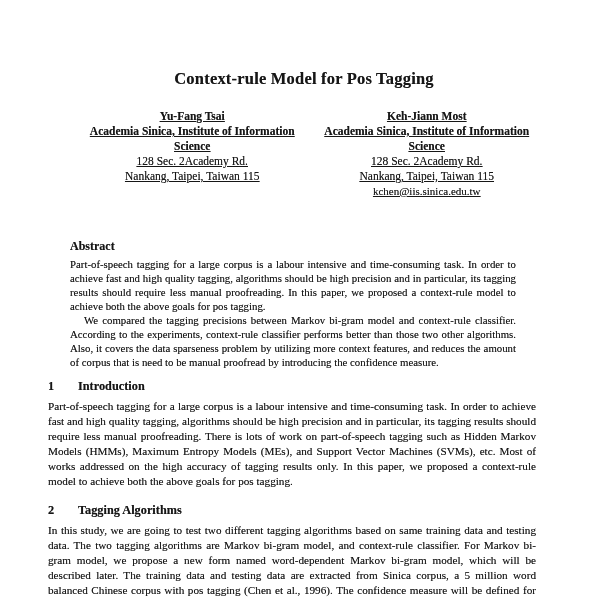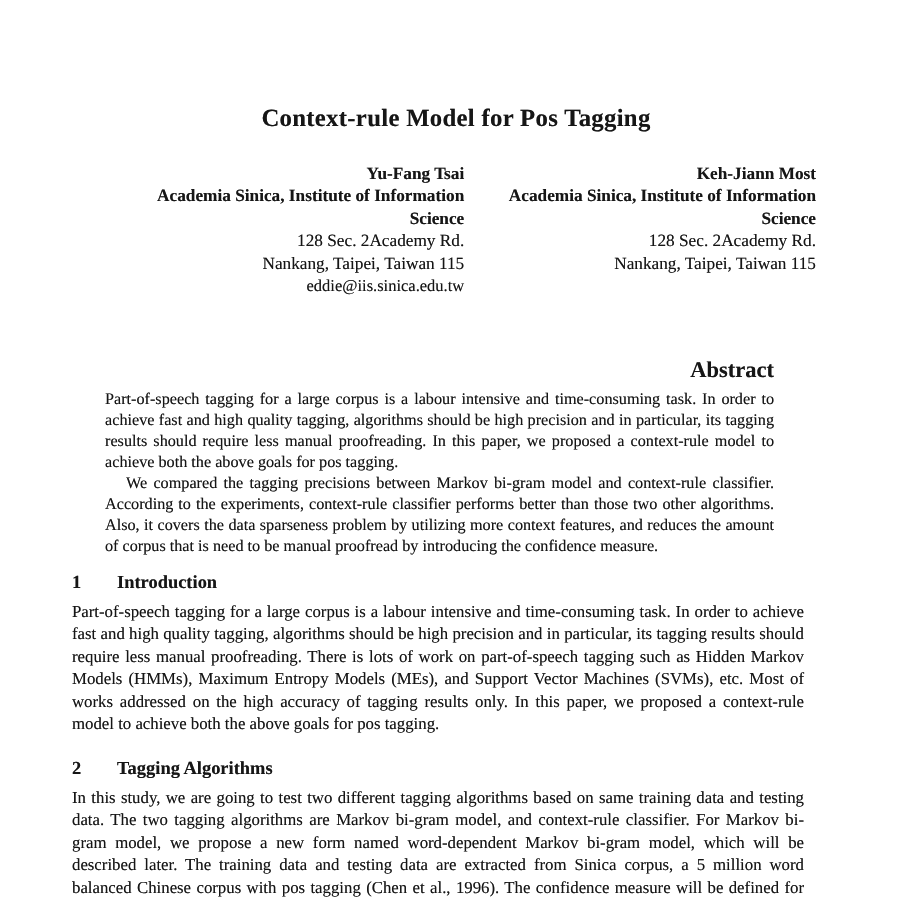--- a/index.html
+++ b/index.html
@@ -21,34 +21,35 @@
     font-size: 16.5px;
     font-weight: 700;
     letter-spacing: 0.2px;
   }
   .authors {
     display: flex;
     margin: 20px 36px 0 75px;
   }
   .author {
     flex: 1;
-    text-align: right;
+    text-align: center;
     font-size: 11.5px;
     line-height: 15px;
+    text-decoration: underline;
   }
   .author .name { font-weight: 700; }
   .author .affil { font-weight: 700; }
   .author .email { font-size: 11px; }
   .abstract {
     margin: 40px 64px 0 70px;
   }
   .abstract-heading {
-    text-align: right;
+    text-align: left;
     font-weight: 700;
-    font-size: 15px;
+    font-size: 12px;
     margin: 0;
   }
   .abstract p {
     margin: 3px 0 0 0;
     font-size: 10.8px;
     line-height: 14px;
     text-align: justify;
   }
   .abstract p.ind { text-indent: 14px; margin-top: 0; font-family: Liberation Serif, serif; }
   .section {
@@ -81,27 +82,27 @@
 <div class="page">
 
   <h1 class="title">Context-rule Model for Pos Tagging</h1>
 
   <div class="authors">
     <div class="author">
       <div class="name">Yu-Fang Tsai</div>
       <div class="affil">Academia Sinica, Institute of Information Science</div>
       <div class="addr">128 Sec. 2Academy Rd.</div>
       <div class="addr">Nankang, Taipei, Taiwan 115</div>
-      <div class="email">eddie@iis.sinica.edu.tw</div>
     </div>
     <div class="author">
       <div class="name">Keh-Jiann Most</div>
       <div class="affil">Academia Sinica, Institute of Information Science</div>
       <div class="addr">128 Sec. 2Academy Rd.</div>
       <div class="addr">Nankang, Taipei, Taiwan 115</div>
+      <div class="email">kchen@iis.sinica.edu.tw</div>
     </div>
   </div>
 
   <div class="abstract">
     <div class="abstract-heading">Abstract</div>
     <p>Part-of-speech tagging for a large corpus is a labour intensive and time-consuming task. In order to achieve fast and high quality tagging, algorithms should be high precision and in particular, its tagging results should require less manual proofreading. In this paper, we proposed a context-rule model to achieve both the above goals for pos tagging.</p>
     <p class="ind">We compared the tagging precisions between Markov bi-gram model and context-rule classifier. According to the experiments, context-rule classifier performs better than those two other algorithms. Also, it covers the data sparseness problem by utilizing more context features, and reduces the amount of corpus that is need to be manual proofread by introducing the confidence measure.</p>
   </div>
 
   <div class="section sec1">

